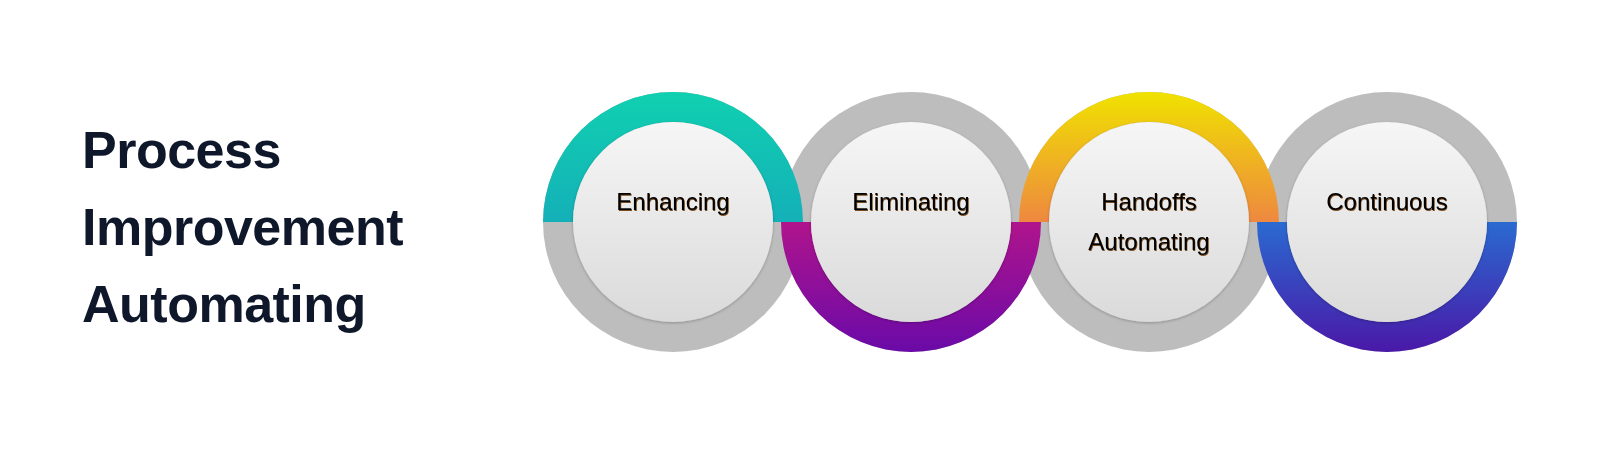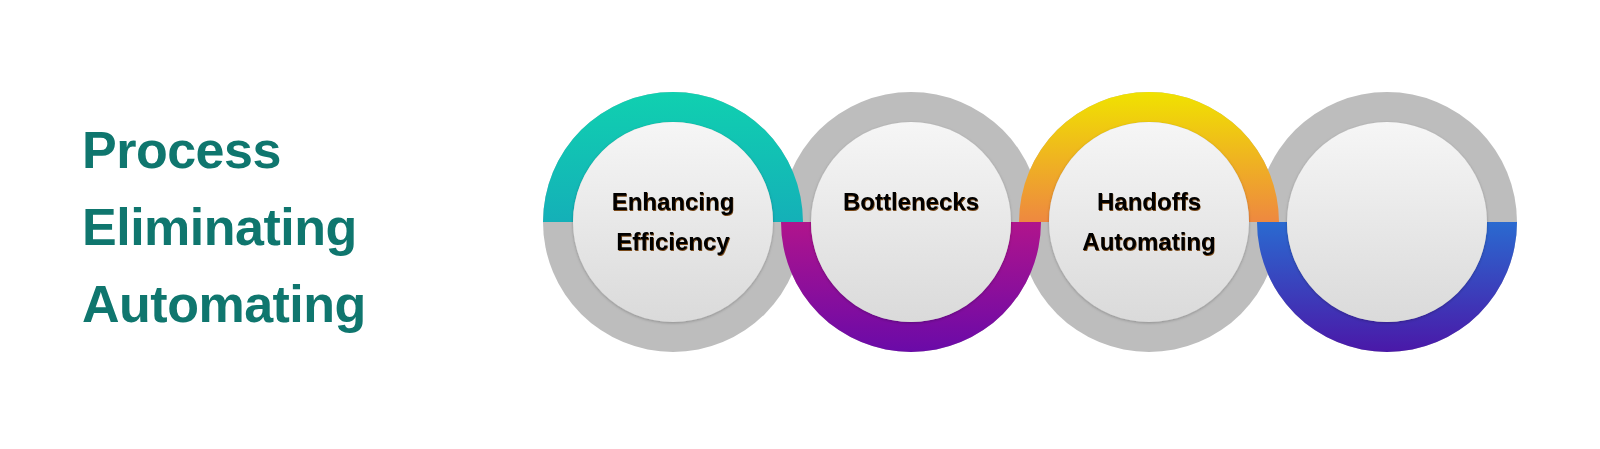--- a/index.html
+++ b/index.html
@@ -1,28 +1,28 @@
 <!DOCTYPE html>
 <html><head>
 <meta charset="utf-8">
 <style>
   html, body { margin: 0; padding: 0; background: #ffffff; }
   body { width: 1600px; height: 449px; position: relative; overflow: hidden; font-family: "Liberation Sans", "DejaVu Sans", sans-serif; }
-  .title { position: absolute; left: 82px; top: 112px; font-size: 52px; font-weight: bold; line-height: 77px; color: #0f766e; letter-spacing: -0.5px; }
+  .title { position: absolute; left: 82px; top: 112px; font-size: 52px; font-weight: bold; line-height: 77px; color: #0f172a; letter-spacing: -0.5px; }
   .title div { white-space: nowrap; }
   svg.diagram { position: absolute; left: 0; top: 0; }
-  .label { position: absolute; width: 200px; text-align: center; font-size: 24px; font-weight: bold; color: #000000; line-height: 40px; text-shadow: 0.6px 0.6px 0 #7a4a1a; }
+  .label { position: absolute; width: 200px; text-align: center; font-size: 24px; font-weight: normal; color: #000000; line-height: 40px; text-shadow: 0.6px 0.6px 0 #7a4a1a; }
   .label div { white-space: nowrap; }
 </style>
 </head>
 <body>
 
 <div class="title">
   <div>Process</div>
-  <div>Eliminating</div>
+  <div>Improvement</div>
   <div>Automating</div>
 </div>
 
 <svg class="diagram" width="1600" height="449" viewBox="0 0 1600 449">
   <defs>
     <linearGradient id="g0" x1="0" y1="0" x2="0" y2="1">
       <stop offset="0" stop-color="#10d0b0"></stop>
         <stop offset="1" stop-color="#14b0b8"></stop>
     </linearGradient>
     <linearGradient id="g1" x1="0" y1="0" x2="0" y2="1">
@@ -67,23 +67,23 @@
   <g>
     <circle cx="673" cy="222" r="100" fill="url(#inner)" filter="url(#sh)"></circle>
     <circle cx="911" cy="222" r="100" fill="url(#inner)" filter="url(#sh)"></circle>
     <circle cx="1149" cy="222" r="100" fill="url(#inner)" filter="url(#sh)"></circle>
     <circle cx="1387" cy="222" r="100" fill="url(#inner)" filter="url(#sh)"></circle>
   </g>
 </svg>
 
 <div class="label" style="left:573px; top:182px;">
   <div>Enhancing</div>
-  <div>Efficiency</div>
 </div>
 <div class="label" style="left:811px; top:182px;">
-  <div>Bottlenecks</div>
+  <div>Eliminating</div>
 </div>
 <div class="label" style="left:1049px; top:182px;">
   <div>Handoffs</div>
   <div>Automating</div>
 </div>
 <div class="label" style="left:1287px; top:182px;">
+  <div>Continuous</div>
 </div>
 
 </body></html>

